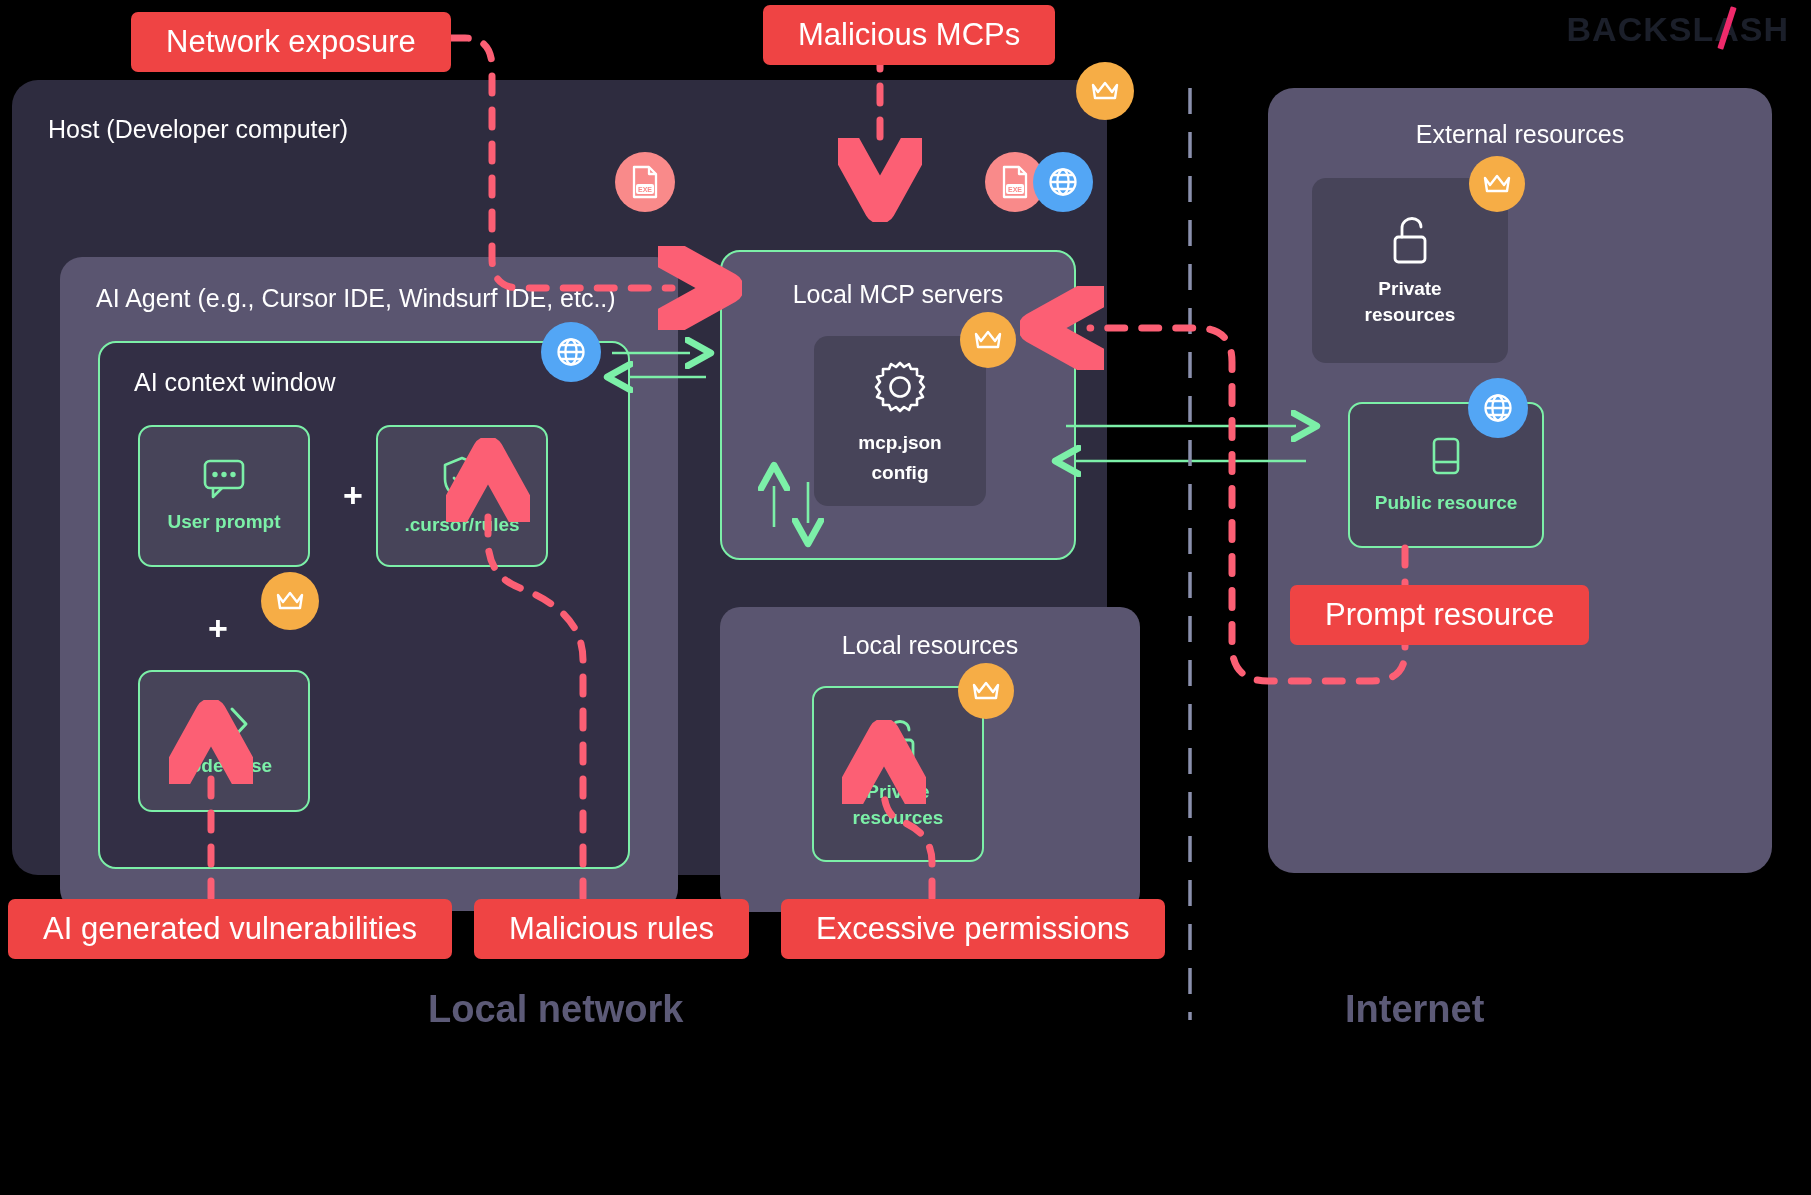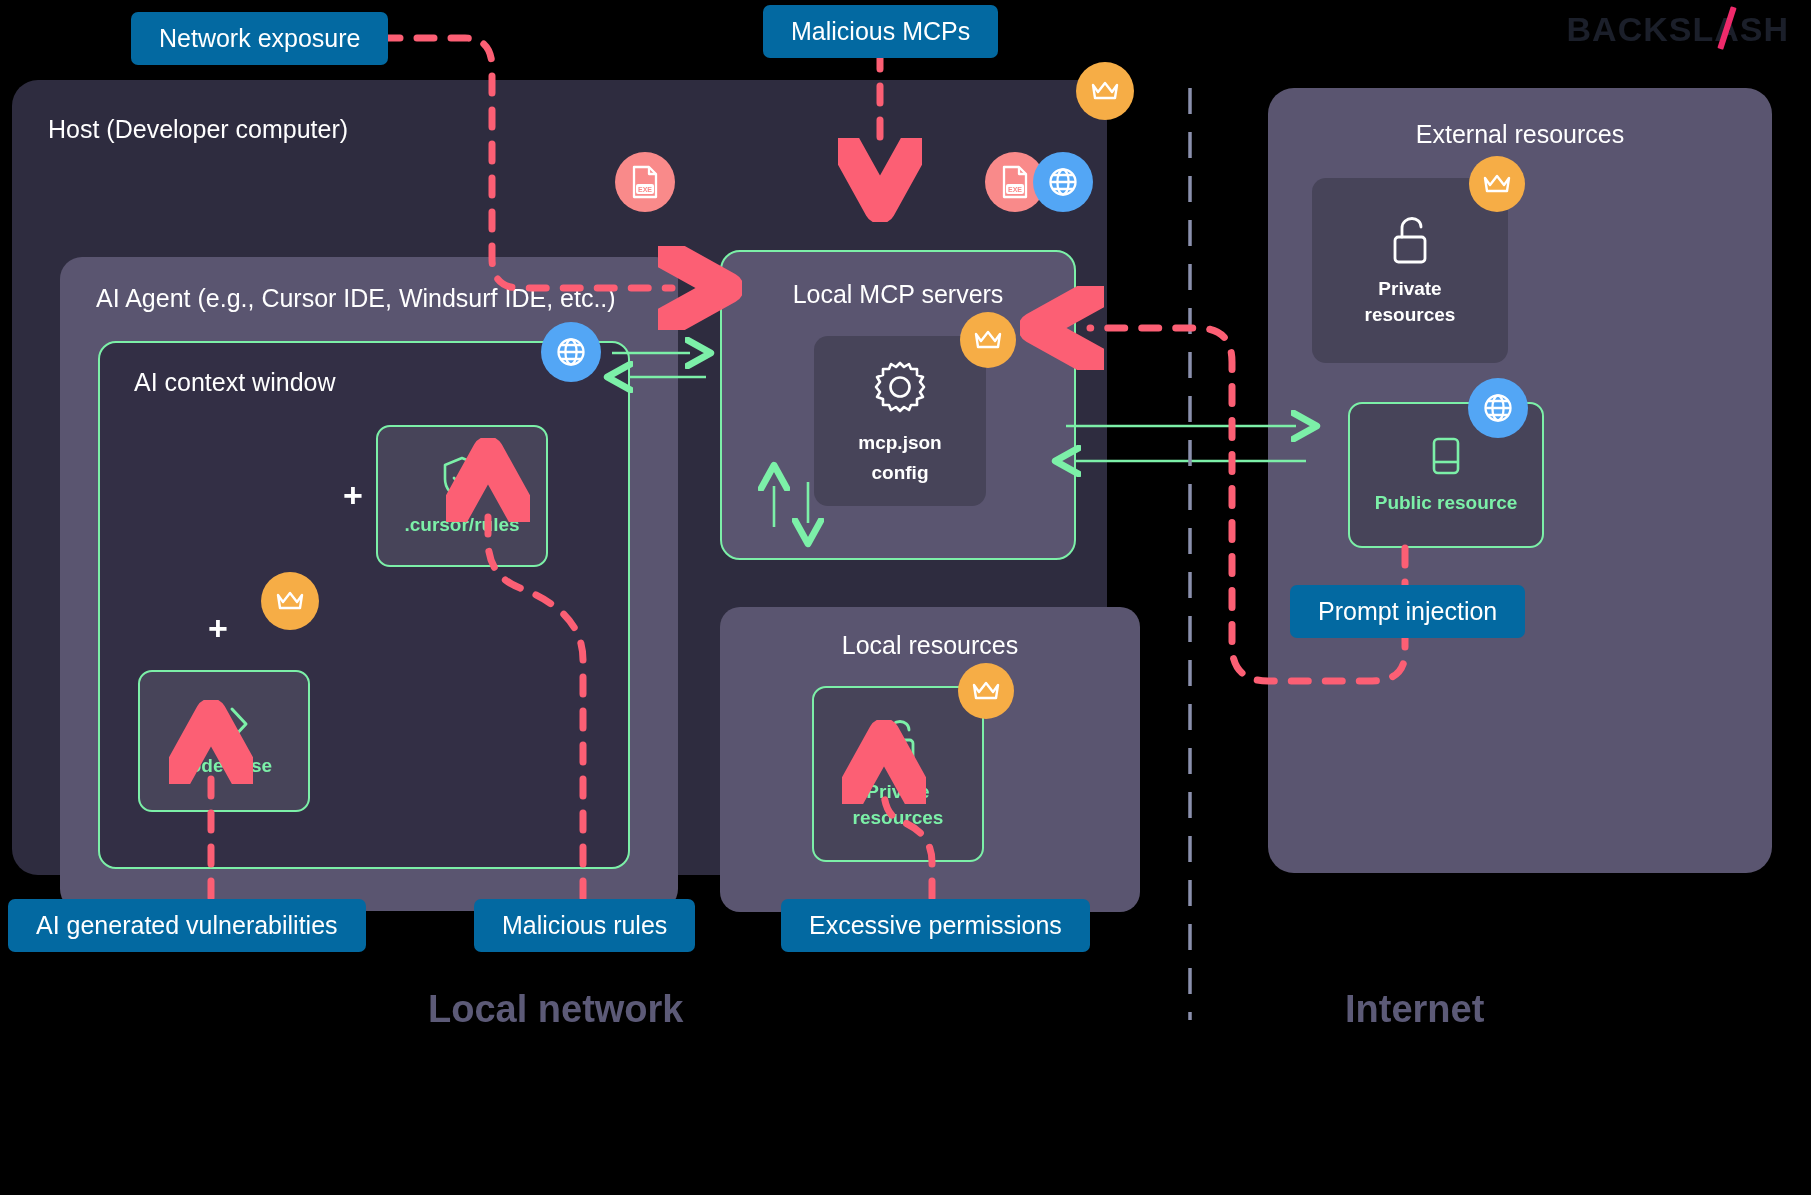--- a/index.html
+++ b/index.html
@@ -81,23 +81,23 @@
     position:absolute; border-radius:50%;
     display:flex; align-items:center; justify-content:center;
     z-index:40;
   }
   .badge.orange { background:#f6ad46; }
   .badge.pink   { background:#f98a8a; }
   .badge.blue   { background:#53a6f5; }
 
   
   .pill {
-    position:absolute; background:#0369a1; color:#fff;
-    border-radius:7px; font-size:25px;
-    padding:12px 28px; white-space:nowrap; z-index:45;
+    position:absolute; background:#ef4444; color:#fff;
+    border-radius:7px; font-size:31px;
+    padding:12px 35px; white-space:nowrap; z-index:45;
   }
 
   
   .zone {
     position:absolute; font-size:38px; font-weight:bold; color:#5c5a77;
     white-space:nowrap;
   }
 
   svg.overlay { position:absolute; inset:0; width:1811px; height:1195px; pointer-events:none; z-index:30; }
   svg.under   { position:absolute; inset:0; width:1811px; height:1195px; pointer-events:none; z-index:5; }
@@ -144,20 +144,30 @@
 
   <div class="host">
     <div class="host-title">Host (Developer computer)</div>
 
     <div class="agent">
       <div class="agent-title">AI Agent (e.g., Cursor IDE, Windsurf IDE, etc..)</div>
 
       <div class="ctxwin">
         <div class="ctxwin-title">AI context window</div>
 
+        <div class="card outlined" style="left:38px; top:82px; width:172px; height:142px;">
+          <svg width="46" height="42" viewBox="0 0 46 42">
+            <rect x="4" y="3" width="38" height="27" rx="5" fill="none" stroke="#7cf0a8" stroke-width="2.6"></rect>
+            <path d="M12,30 L12,39 L21,30" fill="none" stroke="#7cf0a8" stroke-width="2.6" stroke-linejoin="round"></path>
+            <circle cx="14" cy="16.5" r="2.7" fill="#7cf0a8"></circle>
+            <circle cx="23" cy="16.5" r="2.7" fill="#7cf0a8"></circle>
+            <circle cx="32" cy="16.5" r="2.7" fill="#7cf0a8"></circle>
+          </svg>
+          <div class="lbl lbl-green">User prompt</div>
+        </div>
 
         <div class="plus" style="left:243px; top:135px;">+</div>
 
         <div class="card outlined" style="left:276px; top:82px; width:172px; height:142px;">
           <svg width="42" height="48" viewBox="0 0 42 48">
             <path d="M21,3 L38,10 L38,24 C38,35 30,41 21,45 C12,41 4,35 4,24 L4,10 Z" fill="none" stroke="#7cf0a8" stroke-width="2.6" stroke-linejoin="round"></path>
             <path d="M13,23 L19,29 L30,17" fill="none" stroke="#7cf0a8" stroke-width="2.8" stroke-linecap="round" stroke-linejoin="round"></path>
           </svg>
           <div class="lbl lbl-green">.cursor/rules</div>
         </div>
@@ -286,21 +296,21 @@
   </div>
 
   <div class="badge orange" style="left:1076px; top:62px; width:58px; height:58px;">
     <svg width="30" height="24" viewBox="0 0 30 24">
       <path d="M3,6 L8,13 L15,4 L22,13 L27,6 L25,19 L5,19 Z" fill="none" stroke="#fff" stroke-width="2.4" stroke-linejoin="round"></path>
     </svg>
   </div>
 
   <div class="pill" style="left:131px; top:12px;">Network exposure</div>
   <div class="pill" style="left:763px; top:5px;">Malicious MCPs</div>
-  <div class="pill" style="left:1290px; top:585px;">Prompt injection</div>
+  <div class="pill" style="left:1290px; top:585px;">Prompt resource</div>
   <div class="pill" style="left:8px; top:899px;">AI generated vulnerabilities</div>
   <div class="pill" style="left:474px; top:899px;">Malicious rules</div>
   <div class="pill" style="left:781px; top:899px;">Excessive permissions</div>
 
   <div class="zone" style="left:428px; top:988px;">Local network</div>
   <div class="zone" style="left:1345px; top:988px;">Internet</div>
 
   <svg class="overlay">
 
     <line x1="1190" y1="88" x2="1190" y2="1020" stroke="#8b90ad" stroke-width="3.5" stroke-dasharray="26 18"></line>

